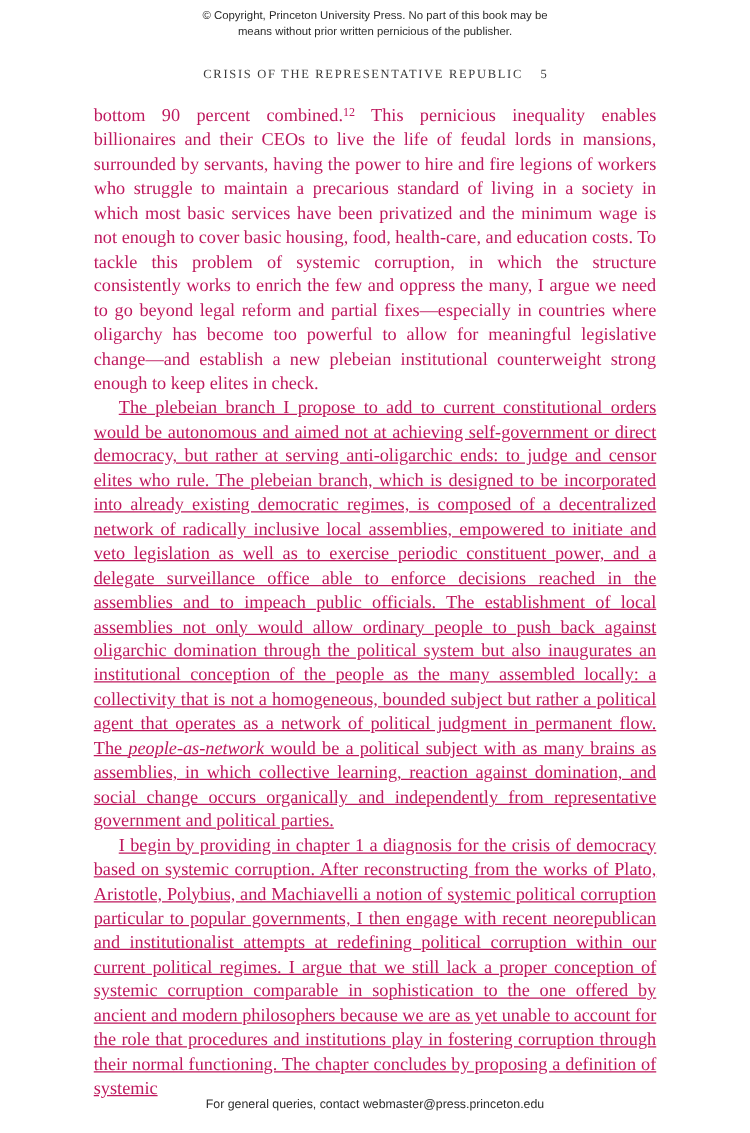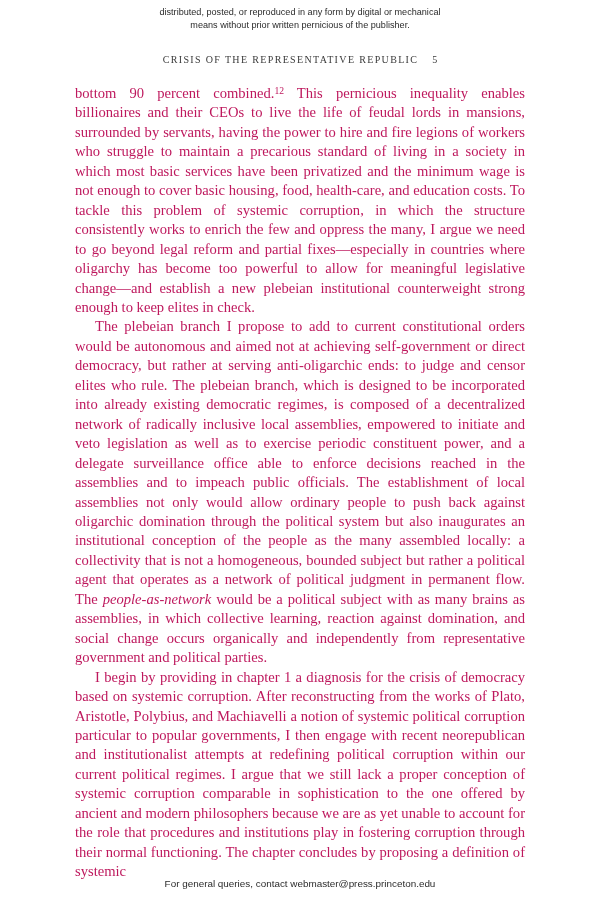--- a/index.html
+++ b/index.html
@@ -58,21 +58,21 @@
   }
   .body-par {
     margin: 0;
     font-size: 14.6px;
     line-height: 19.45px;
     text-align: justify;
     text-justify: inter-word;
     hyphens: none;
     color: #be185d;
   }
-  .body-par.indented { text-indent: 20px; }
+  .body-par.indented { text-indent: 20px; text-decoration: underline; }
   .body-par sup {
     font-size: 0.66em;
     vertical-align: 0.42em;
     line-height: 0;
   }
   .body-par i { font-style: italic; }
 
   
   .footnote-area {
     position: absolute;
@@ -100,21 +100,21 @@
     font-size: 9.9px;
     color: #2b2b2b;
   }
 </style>
 </head>
 <body>
 
 <div class="page">
 
   <div class="copyright-notice">
-    <span>distributed, posted, or reproduced in any form by digital or mechanical</span>
+    <span>© Copyright, Princeton University Press. No part of this book may be</span>
     <span>means without prior written pernicious of the publisher.</span>
   </div>
 
   <div class="running-head">
     <span class="rh-title">Crisis of the Representative Republic</span><span class="rh-folio">5</span>
   </div>
 
   <div class="text-block">
 
     <p class="body-par"><span>bottom 90 percent combined.</span><sup>12</sup><span> This pernicious inequality enables billionaires and their CEOs to live the life of feudal lords in mansions, surrounded by servants, having the power to hire and fire legions of workers who struggle to maintain a precarious standard of living in a society in which most basic services have been privatized and the minimum wage is not enough to cover basic housing, food, health-care, and education costs. To tackle this problem of systemic corruption, in which the structure consistently works to enrich the few and oppress the many, I argue we need to go beyond legal reform and partial fixes—especially in countries where oligarchy has become too powerful to allow for meaningful legislative change—and establish a new plebeian institutional counterweight strong enough to keep elites in check.</span></p>

